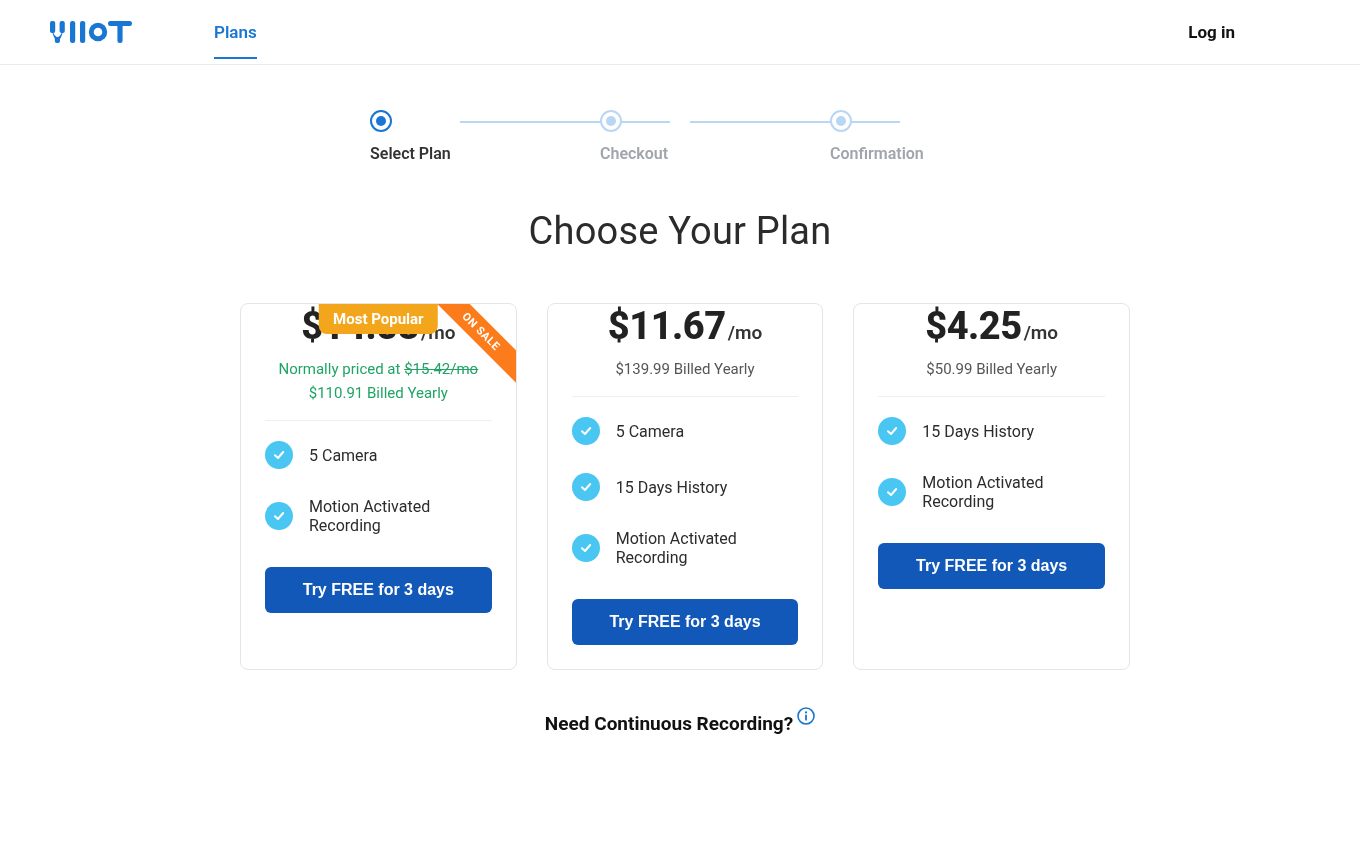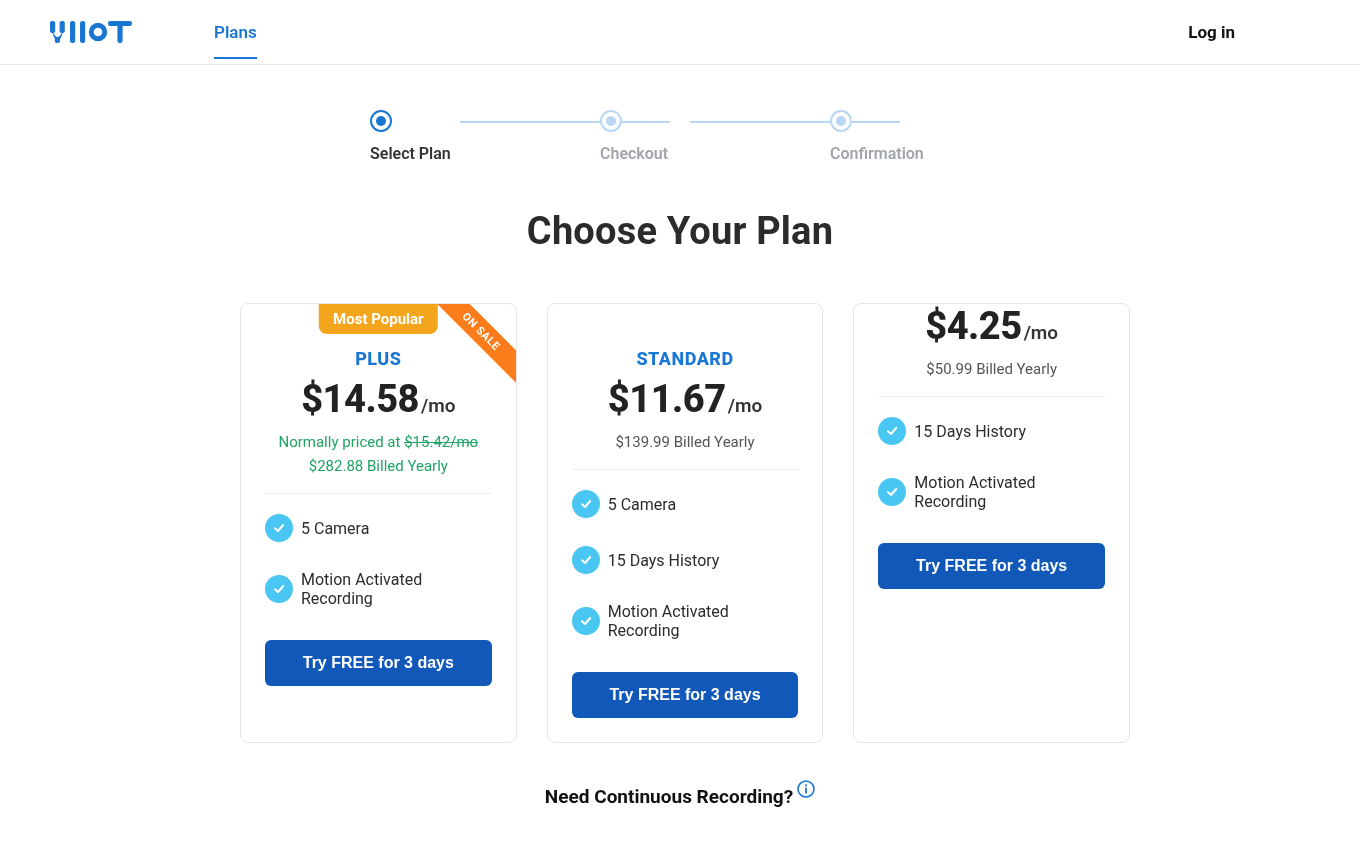--- a/index.html
+++ b/index.html
@@ -77,21 +77,21 @@
     position:absolute;top:11px;height:2px;background:var(--step-muted);z-index:1;
   }
   .line.l1{left:90px;right:320px;}
   .line.l2{left:320px;right:90px;}
 
   
   h1.page-title{
     text-align:center;
     margin:46px 0 0;
     font-size:38px;
-    font-weight:700;
+    font-weight:400;
     color:#2b2b2b;
     letter-spacing:.2px;
   }
 
   
   .cards{
     width:900px;
     margin:50px auto 0;
     display:flex;justify-content:space-between;gap:30px;padding-left:10px;
   }
@@ -130,21 +130,21 @@
   .price .amt{font-size:38px;font-weight:800;letter-spacing:-.5px;}
   .price .per{font-size:19px;font-weight:600;color:#343434;}
   .green-line{
     color:var(--green);
     font-size:15px;text-align:center;margin:0 0 6px;
   }
   .green-line .strike{text-decoration:line-through;}
   .subtle{color:#555;font-size:15px;text-align:center;margin:0 0 18px;}
   hr.rule{border:none;border-top:1px solid #eceff2;margin:16px 0 20px;}
   .features{display:flex;flex-direction:column;gap:28px;margin:6px 0 32px;}
-  .feature{display:flex;align-items:center;gap:8px;font-size:16px;color:#2c2c2c;}
+  .feature{display:flex;align-items:center;gap:16px;font-size:16px;color:#2c2c2c;}
   .check{
     width:28px;height:28px;border-radius:50%;
     background:#4ac6f2;display:flex;align-items:center;justify-content:center;flex-shrink:0;
   }
   .check svg{display:block;}
   .cta{
     display:block;width:100%;
     background:var(--brand-deep);color:#fff;text-align:center;
     font-size:16px;font-weight:700;border:none;border-radius:6px;
     padding:14px 0;cursor:pointer;
@@ -208,29 +208,28 @@
 
 <h1 class="page-title">Choose Your Plan</h1>
 
 <div class="cards">
 
   <div class="card">
     <div class="badge-popular">Most Popular</div>
     <div class="ribbon">
       <span>ON SALE</span>
     </div>
-    <div class="plan-name">PLUS</div>
     <div class="price">
       <span class="amt">$14.58</span>
       <span class="per">/mo</span>
     </div>
     <p class="green-line">
       <span>Normally priced at </span><span class="strike">$15.42/mo</span>
     </p>
-    <p class="green-line" style="margin-bottom:18px">$282.88 Billed Yearly</p>
+    <p class="green-line" style="margin-bottom:18px">$110.91 Billed Yearly</p>
     <hr class="rule">
     <div class="features">
       <div class="feature">
         <span class="check">
             <svg width="14" height="14" viewBox="0 0 14 14">
               <path d="M3 7.2 L6 10 L11.2 4" stroke="#fff" stroke-width="2" fill="none" stroke-linecap="round" stroke-linejoin="round"></path>
             </svg>
           </span>
         <span>5 Camera</span>
       </div>
@@ -242,21 +241,20 @@
           </span>
         <span>Motion Activated Recording</span>
       </div>
     </div>
     <button class="cta">
       <span>Try FREE for 3 days</span>
     </button>
   </div>
 
   <div class="card">
-    <div class="plan-name">STANDARD</div>
     <div class="price">
       <span class="amt">$11.67</span>
       <span class="per">/mo</span>
     </div>
     <p class="subtle">$139.99 Billed Yearly</p>
     <hr class="rule">
     <div class="features">
       <div class="feature">
         <span class="check">
             <svg width="14" height="14" viewBox="0 0 14 14">

